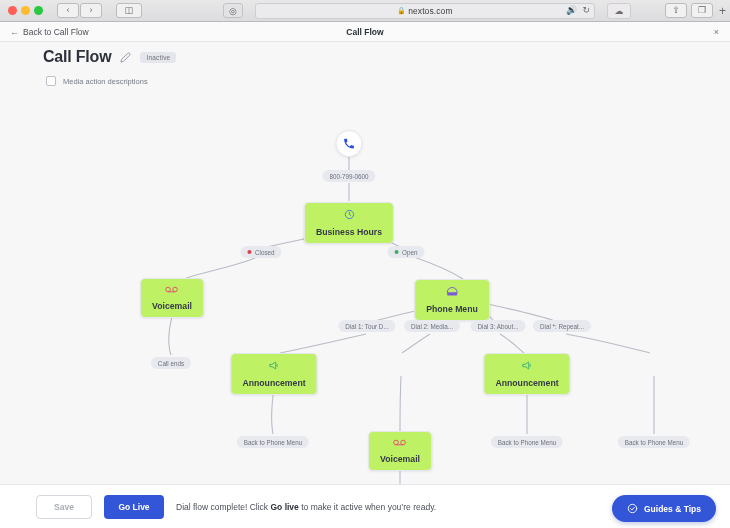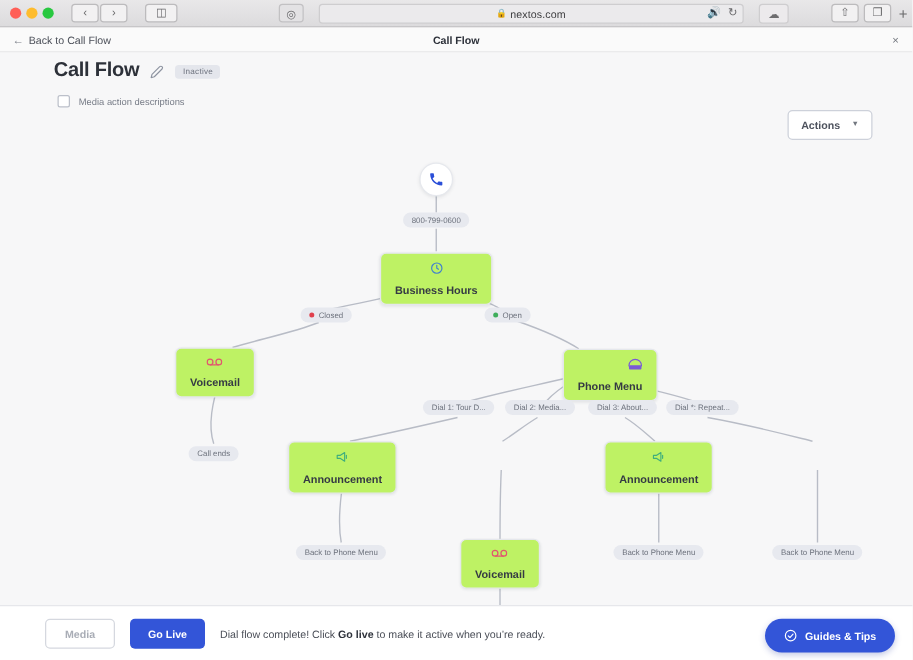--- a/index.html
+++ b/index.html
@@ -243,24 +243,20 @@
         </svg>
       </span>
       <span class="badge-inactive">Inactive</span>
     </div>
     <div class="check-row">
       <span class="checkbox"></span>
       <span class="check-label">Media action descriptions</span>
     </div>
   </div>
 
-  <div class="actions-btn">
-    <span>Actions</span>
-    <span class="caret">▼</span>
-  </div>
 
   <div class="canvas">
 
     <svg class="edges" width="730" height="442">
       <g fill="none" stroke="#b8bcc6" stroke-width="1.1">
 
         <path d="M349,115 C349,122 349,124 349,128"></path>
 
         <path d="M349,141 C349,150 349,154 349,159"></path>
 
@@ -329,21 +325,21 @@
       <span class="nic">
         <svg width="13" height="9" viewBox="0 0 26 14" fill="none" stroke="#e2566f" stroke-width="2">
           <circle cx="6" cy="7" r="4.6"></circle>
             <circle cx="20" cy="7" r="4.6"></circle>
             <path d="M6 11.6h14"></path>
         </svg>
       </span>
       <span>Voicemail</span>
     </div>
 
-    <div class="node" style="left:488px; top:237px;align-items:flex-end;">
+    <div class="node" style="left:452px; top:237px;">
       <span class="nic">
         <svg width="12" height="11" viewBox="0 0 24 22" fill="none" stroke="#7a5bd6" stroke-width="2">
           <path d="M2 13c0-6 4.5-10 10-10s10 4 10 10" stroke-linecap="round"></path>
           <rect x="2" y="12.5" width="20" height="6.5" rx="1.6" fill="#7a5bd6" stroke="none"></rect>
         </svg>
       </span>
       <span>Phone Menu</span>
     </div>
 
     <div class="pill" style="left:367px; top:278px;">
@@ -403,21 +399,21 @@
             <path d="M6 11.6h14"></path>
         </svg>
       </span>
       <span>Voicemail</span>
     </div>
 
   </div>
 </div>
 
 <div class="footer">
-  <div class="btn-save">Media</div>
+  <div class="btn-save">Save</div>
   <div class="btn-golive">Go Live</div>
   <div class="foot-msg">
     <span>Dial flow complete! Click </span><b>Go live</b><span> to make it active when you’re ready.</span>
   </div>
   <div class="guides-btn">
     <span style="display:flex">
       <svg width="11" height="11" viewBox="0 0 24 24" fill="none" stroke="#fff" stroke-width="2" stroke-linecap="round" stroke-linejoin="round">
         <circle cx="12" cy="12" r="9.2"></circle>
           <path d="M7.8 12.3l3 3 5.4-6"></path>
       </svg>

